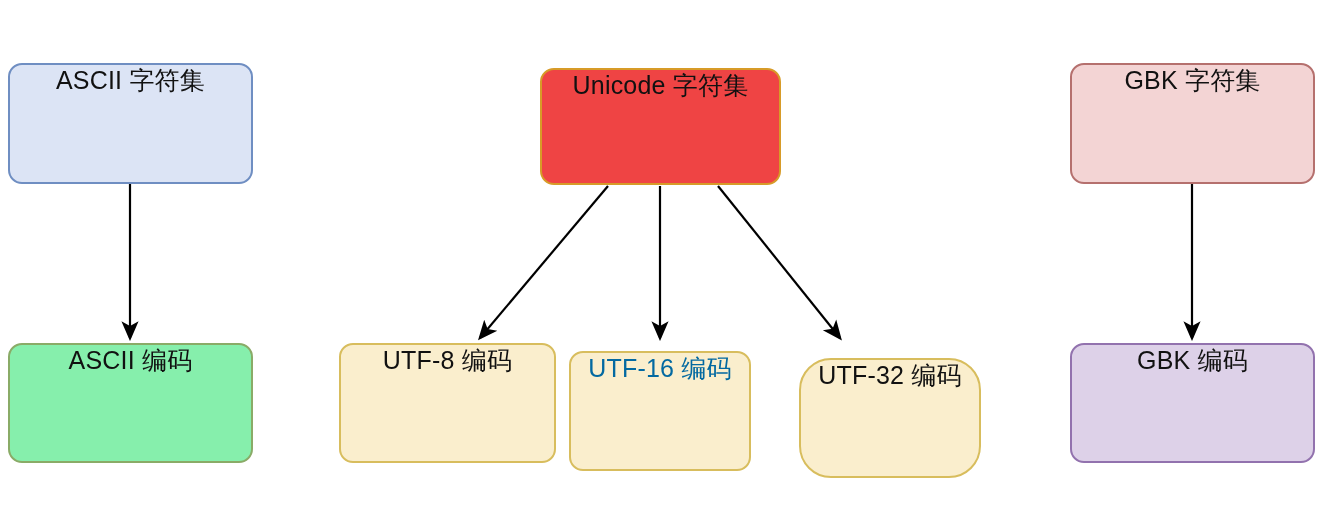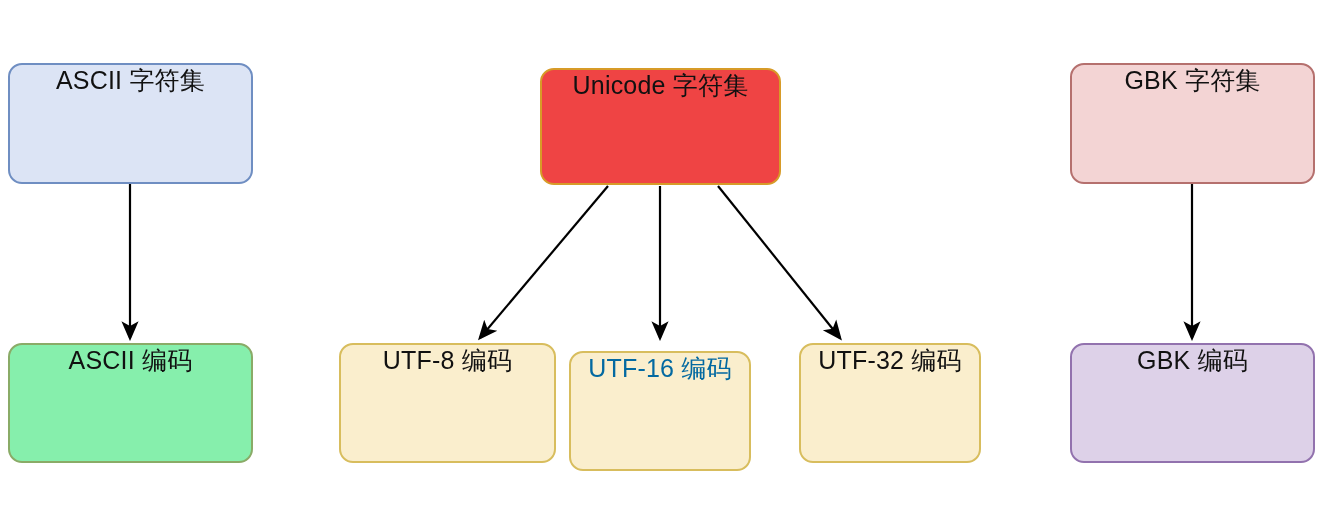--- a/index.html
+++ b/index.html
@@ -82,21 +82,21 @@
   </div>
 
   <div class="node" style="left: 339px; top: 343px; width: 217px; height: 120px; background: rgb(250, 238, 205); border-color: rgb(216, 189, 93); color: rgb(17, 17, 17);">
     <span class="node-label">UTF-8 编码</span>
   </div>
 
   <div class="node" style="left: 569px; top: 343px; width: 182px; height: 120px; background: rgb(250, 238, 205); border-color: rgb(216, 189, 93); color: #0369a1; margin-top: 8px;">
     <span class="node-label">UTF-16 编码</span>
   </div>
 
-  <div class="node" style="left: 799px; top: 343px; width: 182px; height: 120px; background: rgb(250, 238, 205); border-color: rgb(216, 189, 93); color: rgb(17, 17, 17);">
+  <div class="node" style="left: 799px; top: 358px; width: 182px; height: 120px; background: rgb(250, 238, 205); border-color: rgb(216, 189, 93); color: rgb(17, 17, 17); border-radius: 32px;">
     <span class="node-label">UTF-32 编码</span>
   </div>
 
   <div class="node" style="left: 1070px; top: 343px; width: 245px; height: 120px; background: rgb(221, 209, 232); border-color: rgb(146, 114, 174); color: rgb(17, 17, 17);">
     <span class="node-label">GBK 编码</span>
   </div>
 
 </div>
 
 </body></html>

